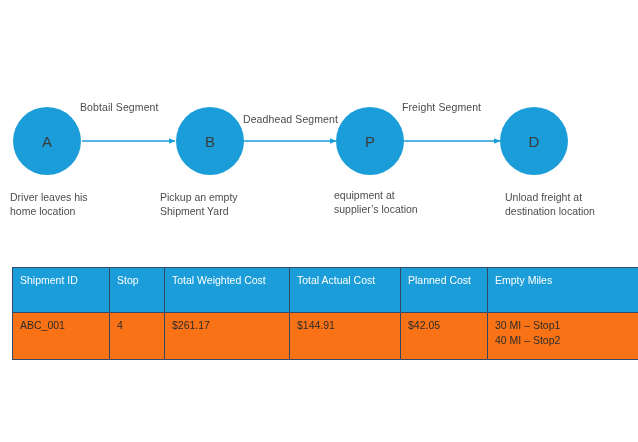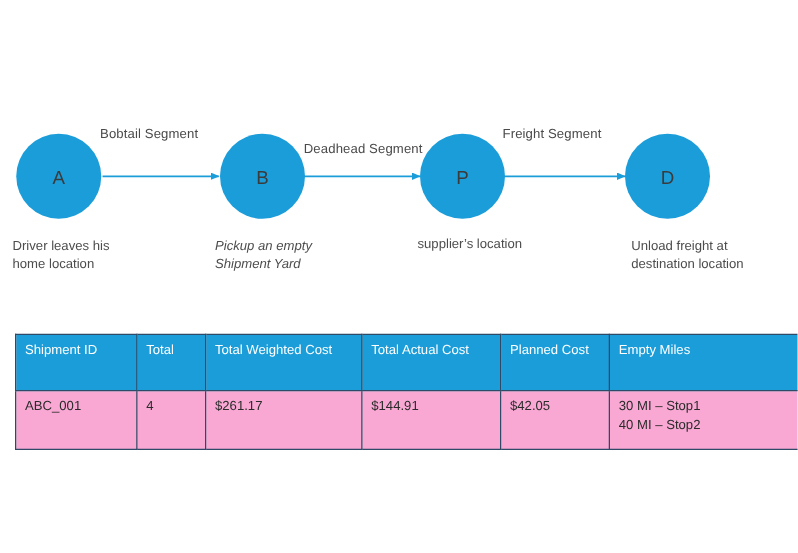--- a/index.html
+++ b/index.html
@@ -68,21 +68,21 @@
   }
   #shipment-table thead th {
     background: #1b9dd9;
     color: #ffffff;
     height: 34px;
     line-height: 14px;
     border-color: #2e4a66;
     margin-top: 20px;
   }
   #shipment-table tbody td {
-    background: #f9a8d4;
+    background: #f97316;
     color: #2b2b2b;
     height: 36px;
     line-height: 15px;
   }
   .c-shipment { width: 82px; }
   .c-stop     { width: 40px; }
   .c-tweight  { width: 110px; }
   .c-tactual  { width: 96px; }
   .c-planned  { width: 72px; }
   .c-empty    { width: 138px; }
@@ -117,39 +117,40 @@
 
   <div class="segment-label" style="left:80px; top:101px;">Bobtail Segment</div>
   <div class="segment-label" style="left:243px; top:113px;">Deadhead Segment</div>
   <div class="segment-label" style="left:402px; top:101px;">Freight Segment</div>
 
   <div class="node-caption" style="left:10px; top:190px; width:150px;">
     <span class="miles-line">Driver leaves his</span>
     <span class="miles-line">home location</span>
   </div>
 
-  <div class="node-caption" style="left:172px; top:190px; width:150px;font-style:italic;">
+  <div class="node-caption" style="left:160px; top:190px; width:150px;">
     <span class="miles-line">Pickup an empty</span>
     <span class="miles-line">Shipment Yard</span>
   </div>
 
   <div class="node-caption" style="left:334px; top:188px; width:155px;">
+    <span class="miles-line">equipment at</span>
     <span class="miles-line">supplier’s location</span>
   </div>
 
   <div class="node-caption" style="left:505px; top:190px; width:140px;">
     <span class="miles-line">Unload freight at</span>
     <span class="miles-line">destination location</span>
   </div>
 
   <table id="shipment-table">
     <thead>
       <tr>
         <th class="c-shipment">Shipment ID</th>
-        <th class="c-stop">Total</th>
+        <th class="c-stop">Stop</th>
         <th class="c-tweight">Total Weighted Cost</th>
         <th class="c-tactual">Total Actual Cost</th>
         <th class="c-planned">Planned Cost</th>
         <th class="c-empty">Empty Miles</th>
 
       </tr>
     </thead>
     <tbody>
       <tr>
         <td>ABC_001</td>

